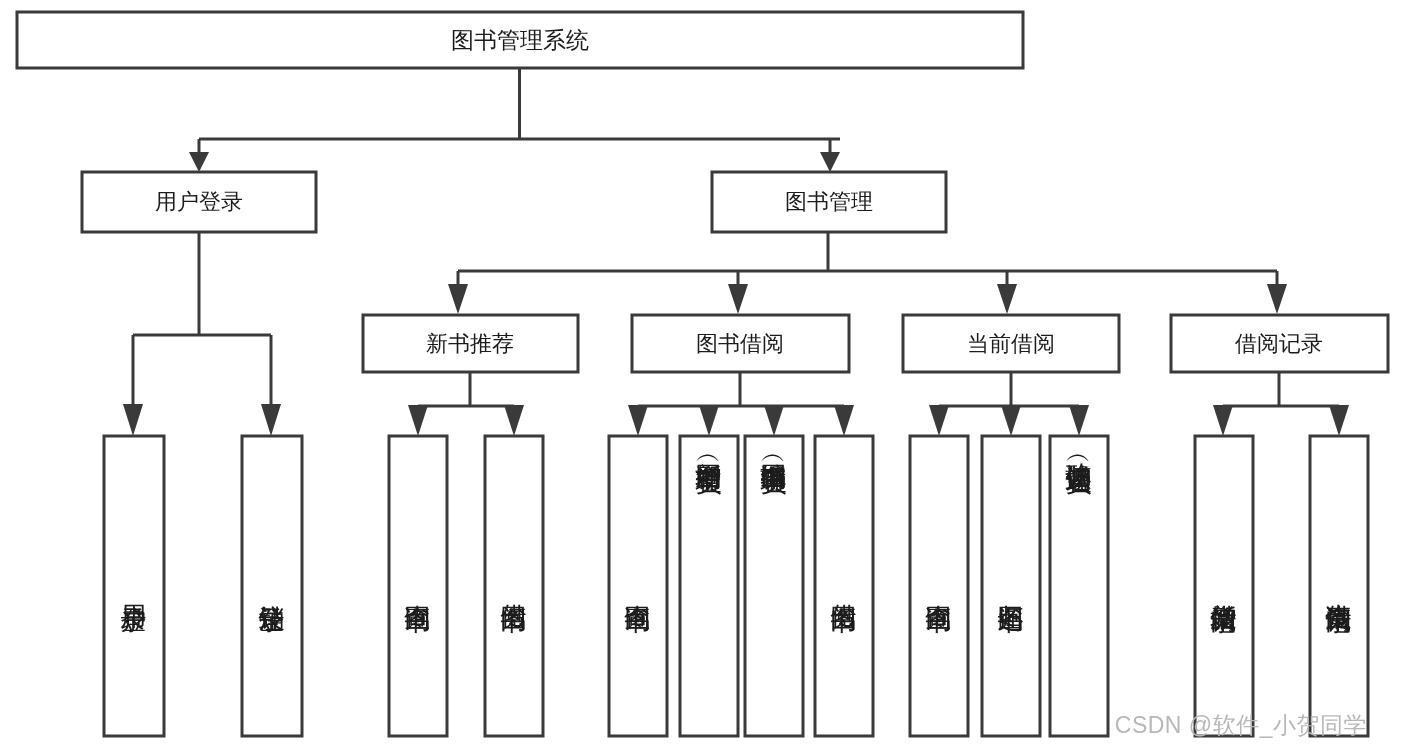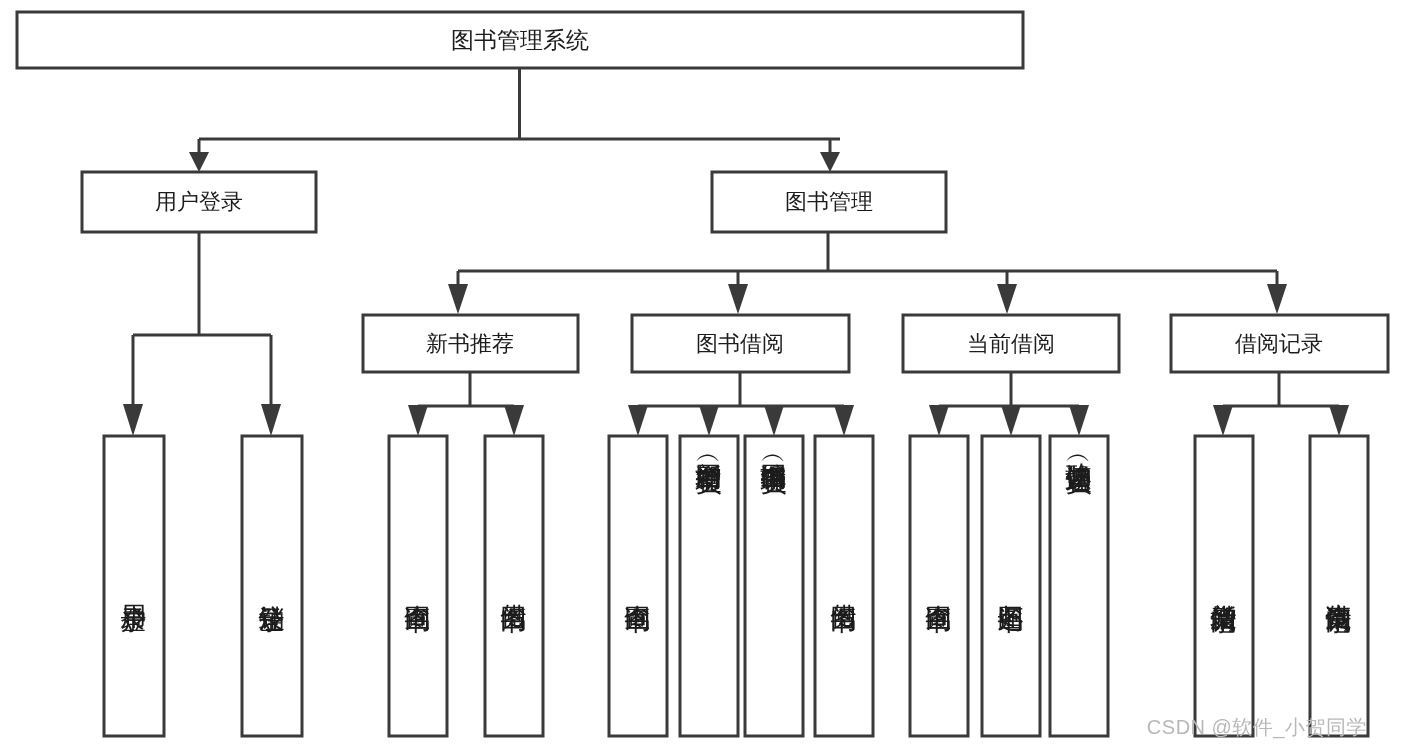--- a/index.html
+++ b/index.html
@@ -70,21 +70,21 @@
     line-height: 1.08;
     letter-spacing: 1px;
     color: #1c1c1c;
     white-space: nowrap;
   }
   #watermark {
     position: absolute;
     right: 10px;
     bottom: 6px;
     font-family: "Liberation Sans", "DejaVu Sans", sans-serif;
-    font-size: 20px;
+    font-size: 23px;
     color: #b8b8b8;
     letter-spacing: 0.5px;
     user-select: none;
   }
 </style>
 </head>
 <body>
 
 <div id="diagram-root">
 

